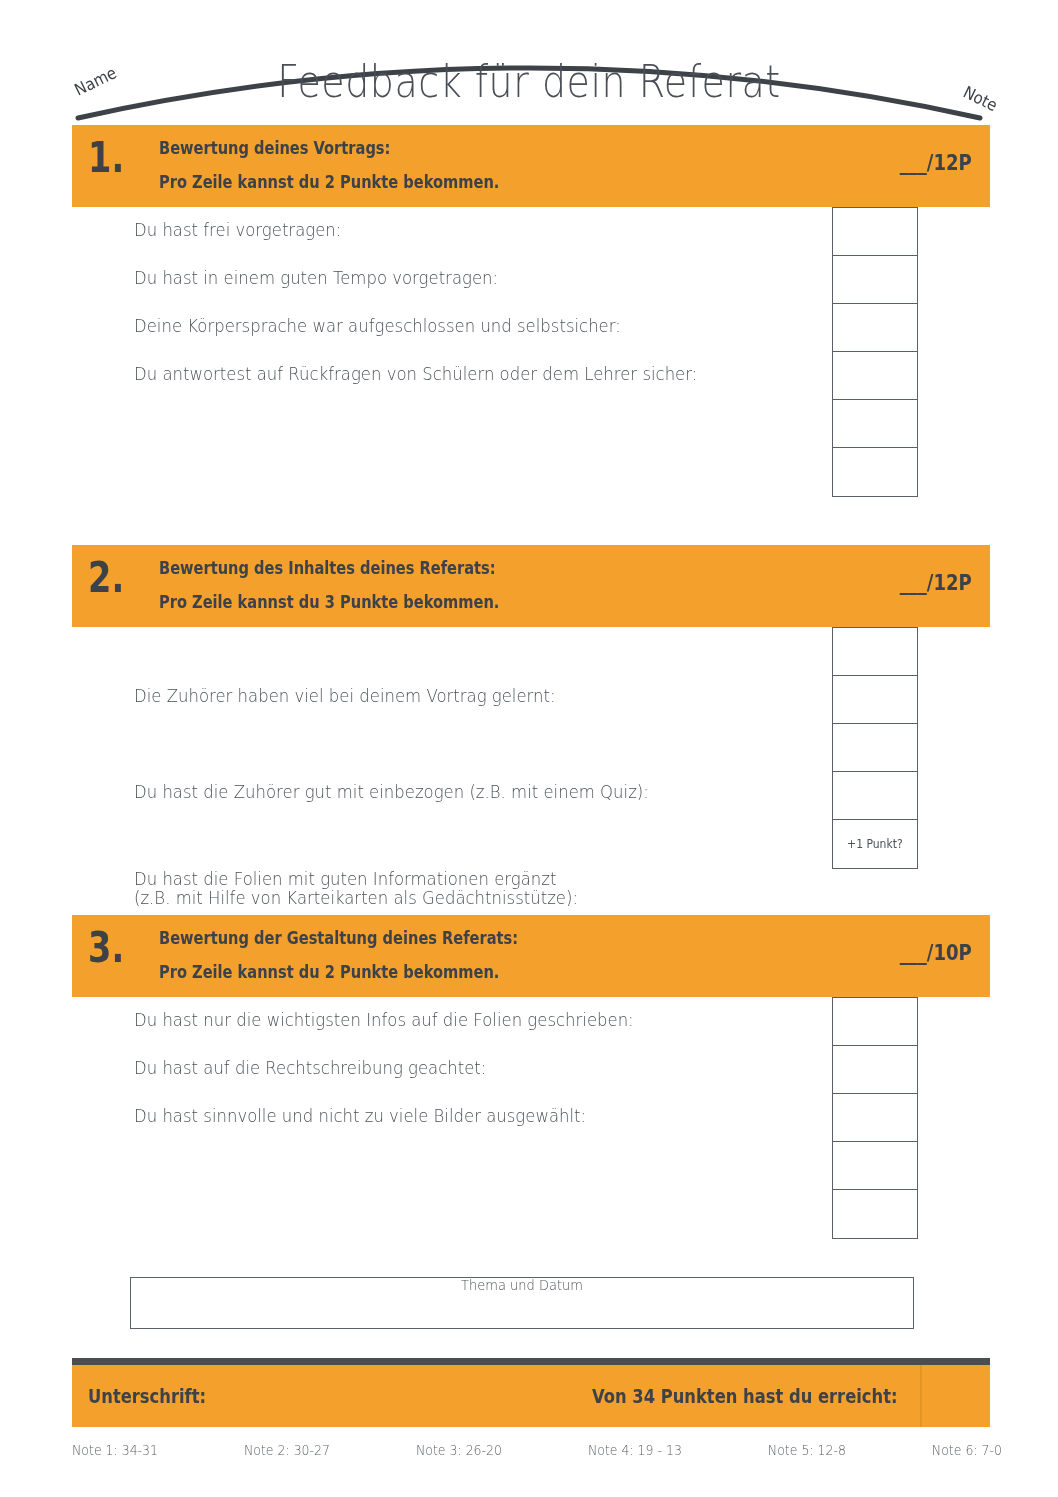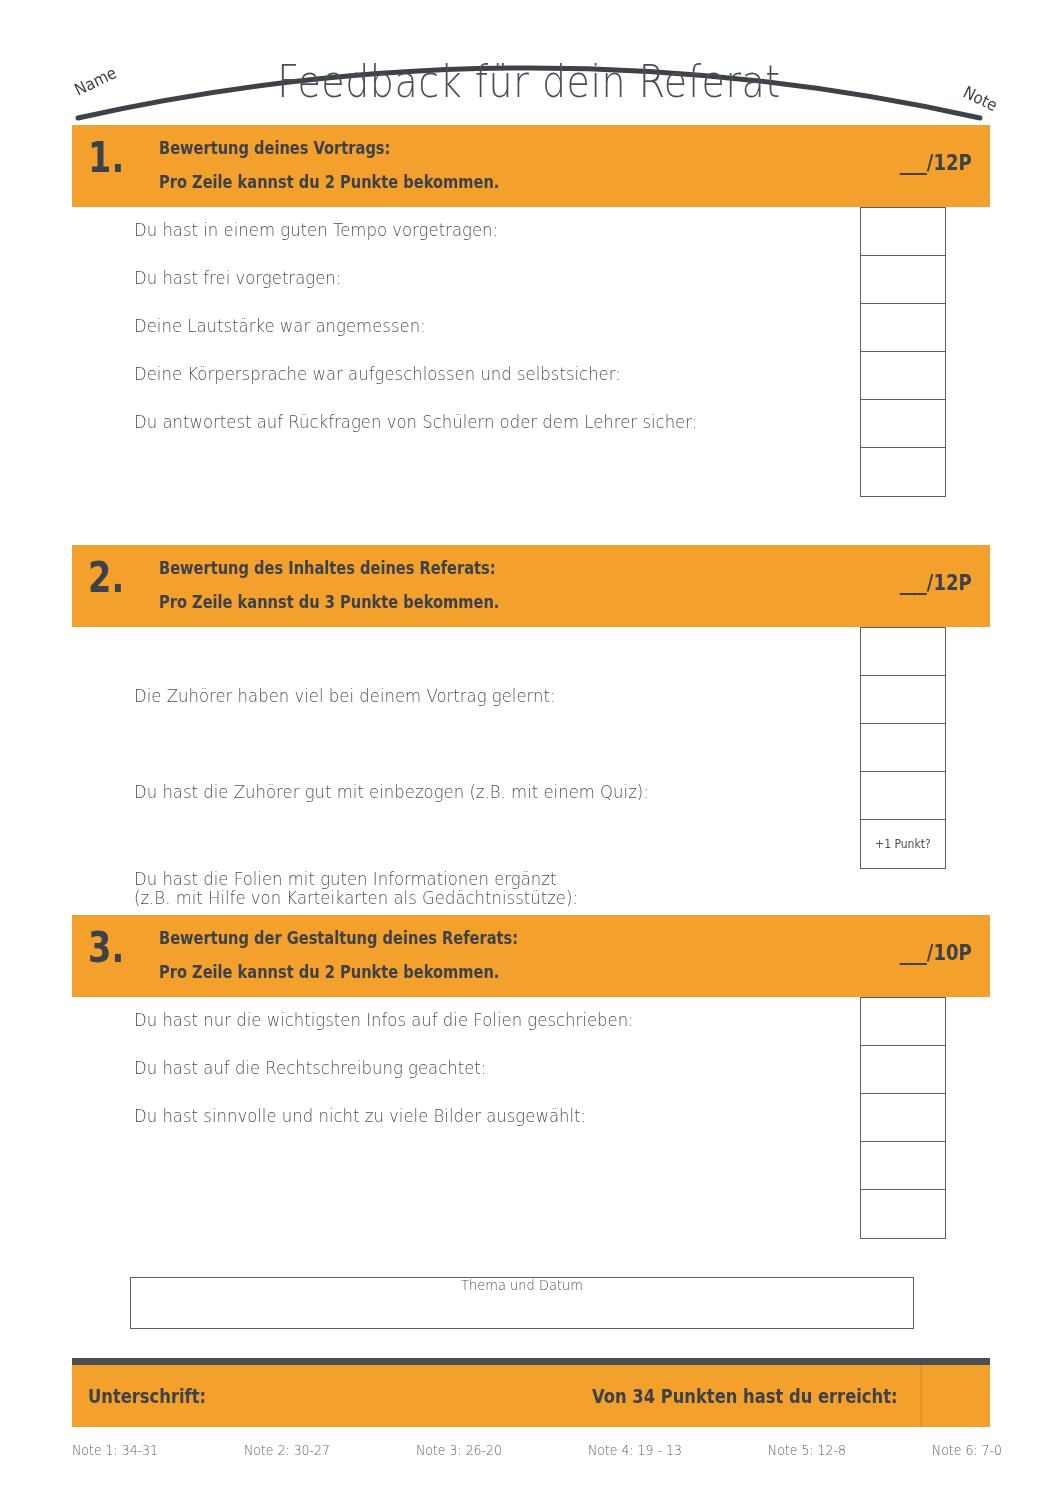--- a/index.html
+++ b/index.html
@@ -142,21 +142,21 @@
     color: #4b5058;
     white-space: pre;
     line-height: 1.12;
     transform: scaleY(1.1);
     transform-origin: left center;
   }
 
   
   .check-col {
     position: absolute;
-    left: 788px;
+    left: 760px;
     top: 0;
     width: 86px;
     border: 1.5px solid #5b5f66;
     background: #14532d;
   }
   .check-box {
     height: 48px;
     border-bottom: 1.5px solid #5b5f66;
     background: #ffffff;
     display: flex;
@@ -281,27 +281,24 @@
       <div class="sec-num">1.</div>
       <div class="sec-titles">
         <div class="sec-title-1">Bewertung deines Vortrags:</div>
         <div class="sec-title-2">Pro Zeile kannst du 2 Punkte bekommen.</div>
       </div>
       <div class="sec-points">___/12P</div>
     </div>
     <div class="section-body" style="height:310px;">
       <div class="rows">
         <div class="row" style="height:48px;">
+          <div class="row-text">Du hast frei vorgetragen:</div>
+        </div>
+        <div class="row" style="height:48px;">
           <div class="row-text">Du hast in einem guten Tempo vorgetragen:</div>
-        </div>
-        <div class="row" style="height:48px;">
-          <div class="row-text">Du hast frei vorgetragen:</div>
-        </div>
-        <div class="row" style="height:48px;">
-          <div class="row-text">Deine Lautstärke war angemessen:</div>
         </div>
         <div class="row" style="height:48px;">
           <div class="row-text">Deine Körpersprache war aufgeschlossen und selbstsicher:</div>
         </div>
         <div class="row" style="height:48px;">
           <div class="row-text">Du antwortest auf Rückfragen von Schülern oder dem Lehrer sicher:</div>
         </div>
       </div>
       <div class="check-col">
         <div class="check-box">

